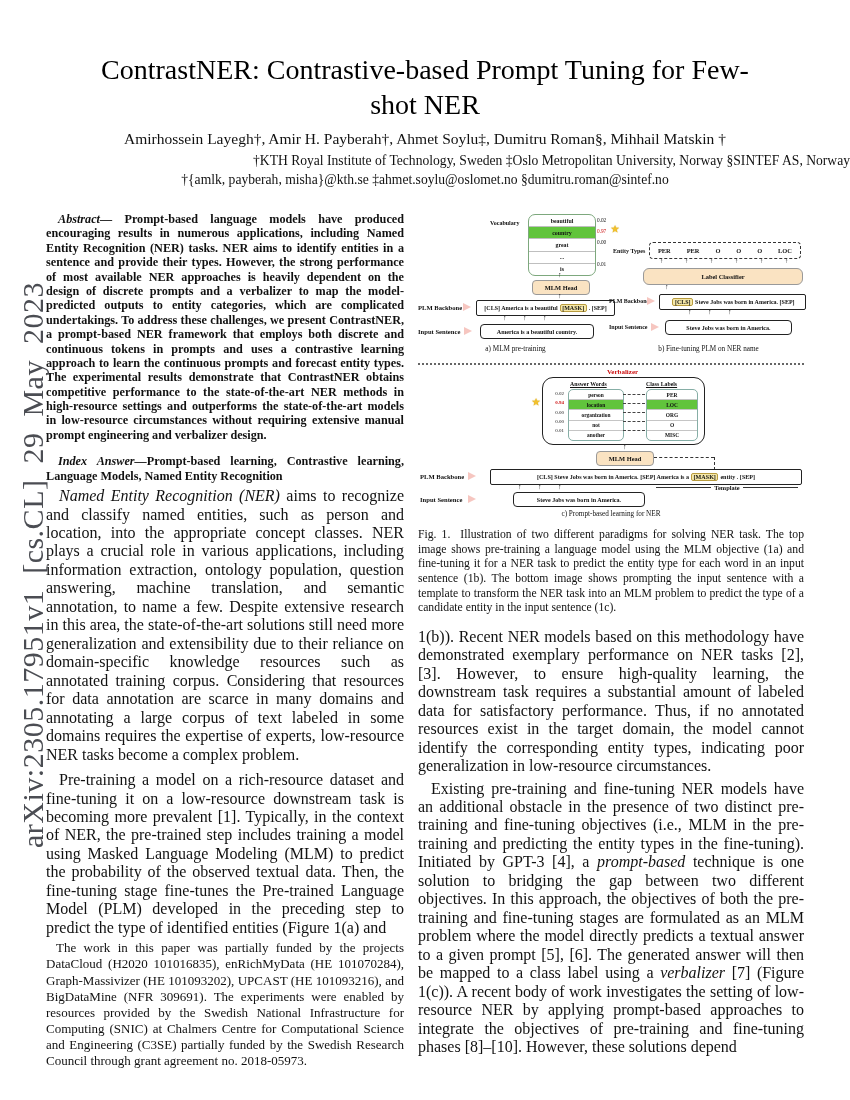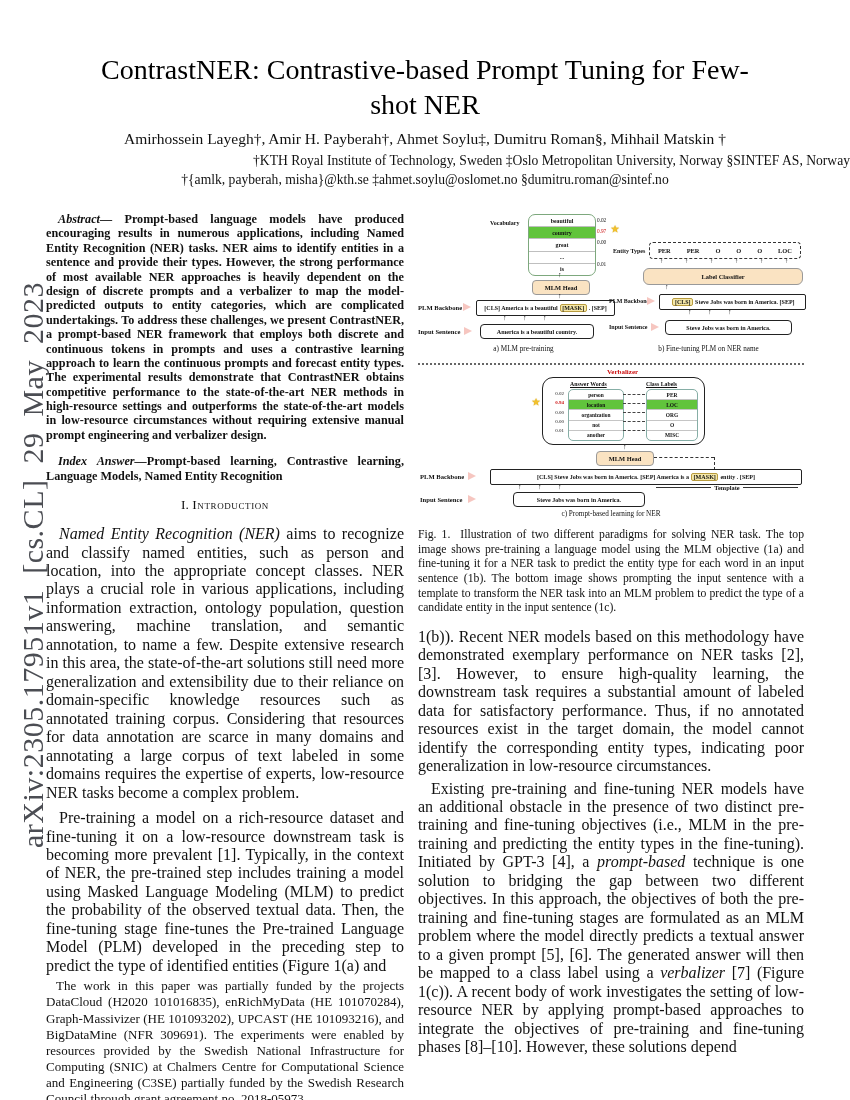--- a/index.html
+++ b/index.html
@@ -90,21 +90,20 @@
   <div class="title">ContrastNER: Contrastive-based Prompt Tuning for Few-shot NER</div>
   <div class="authors">Amirhossein Layegh†, Amir H. Payberah†, Ahmet Soylu‡, Dumitru Roman§, Mihhail Matskin †</div>
   <div class="affils">†KTH Royal Institute of Technology, Sweden ‡Oslo Metropolitan University, Norway §SINTEF AS, Norway</div>
   <div class="emails">†{amlk, payberah, misha}@kth.se ‡ahmet.soylu@oslomet.no §dumitru.roman@sintef.no</div>
 
   <div class="cols">
 
     <div class="colL">
       <p class="abstract"><span class="lead">Abstract—</span><span> Prompt-based language models have produced encouraging results in numerous applications, including Named Entity Recognition (NER) tasks. NER aims to identify entities in a sentence and provide their types. However, the strong performance of most available NER approaches is heavily dependent on the design of discrete prompts and a verbalizer to map the model-predicted outputs to entity categories, which are complicated undertakings. To address these challenges, we present ContrastNER, a prompt-based NER framework that employs both discrete and continuous tokens in prompts and uses a contrastive learning approach to learn the continuous prompts and forecast entity types. The experimental results demonstrate that ContrastNER obtains competitive performance to the state-of-the-art NER methods in high-resource settings and outperforms the state-of-the-art models in low-resource circumstances without requiring extensive manual prompt engineering and verbalizer design.</span></p>
       <p class="index"><span class="lead">Index Answer—</span><span>Prompt-based learning, Contrastive learning, Language Models, Named Entity Recognition</span></p>
-      <div class="sec-head"><span>I.</span> <span class="sc">Introduction</span></div>
       <p class="body-p"><span class="it">Named Entity Recognition (NER)</span><span> aims to recognize and classify named entities, such as person and location, into the appropriate concept classes. NER plays a crucial role in various applications, including information extraction, ontology population, question answering, machine translation, and semantic annotation, to name a few. Despite extensive research in this area, the state-of-the-art solutions still need more generalization and extensibility due to their reliance on domain-specific knowledge resources such as annotated training corpus. Considering that resources for data annotation are scarce in many domains and annotating a large corpus of text labeled in some domains requires the expertise of experts, low-resource NER tasks become a complex problem.</span></p>
       <p class="body-p">Pre-training a model on a rich-resource dataset and fine-tuning it on a low-resource downstream task is becoming more prevalent [1]. Typically, in the context of NER, the pre-trained step includes training a model using Masked Language Modeling (MLM) to predict the probability of the observed textual data. Then, the fine-tuning stage fine-tunes the Pre-trained Language Model (PLM) developed in the preceding step to predict the type of identified entities (Figure 1(a) and</p>
       <div class="footnote">The work in this paper was partially funded by the projects DataCloud (H2020 101016835), enRichMyData (HE 101070284), Graph-Massivizer (HE 101093202), UPCAST (HE 101093216), and BigDataMine (NFR 309691). The experiments were enabled by resources provided by the Swedish National Infrastructure for Computing (SNIC) at Chalmers Centre for Computational Science and Engineering (C3SE) partially funded by the Swedish Research Council through grant agreement no. 2018-05973.</div>
     </div>
 
     <div class="colR">
 
       <div class="figure">
 
         <div class="subA">
@@ -133,21 +132,21 @@
             <span>[CLS] America is a beautiful</span>
             <span class="hl-tok">[MASK]</span>
             <span>. [SEP]</span>
           </div>
           <span class="uarr" style="left:85px; top:103px;">↑</span>
           <span class="uarr" style="left:105px; top:103px;">↑</span>
           <span class="uarr" style="left:125px; top:103px;">↑</span>
           <div class="olabel" style="left:0; top:116px;">Input Sentence</div>
           <div class="parrow" style="left:46px; top:115px;"></div>
           <div class="sent-box" style="left:62px; top:112px; width:112px; height:13px; font-size:6.1px;">America is a beautiful country.</div>
-          <div class="subcap" style="left:8px; top:133px; width:195px;">a) MLM pre-training</div>
+          <div class="subcap" style="left:0; top:133px; width:195px;">a) MLM pre-training</div>
         </div>
 
         <div class="subB">
           <div class="olabel" style="left:0; top:36px; font-size:6px;">Entity Types</div>
           <div class="dashed-box" style="left:36px; top:30px; width:150px; height:15px; font-size:6.4px;">
             <span>PER</span>
             <span>PER</span>
             <span>O</span>
             <span>O</span>
             <span>O</span>

